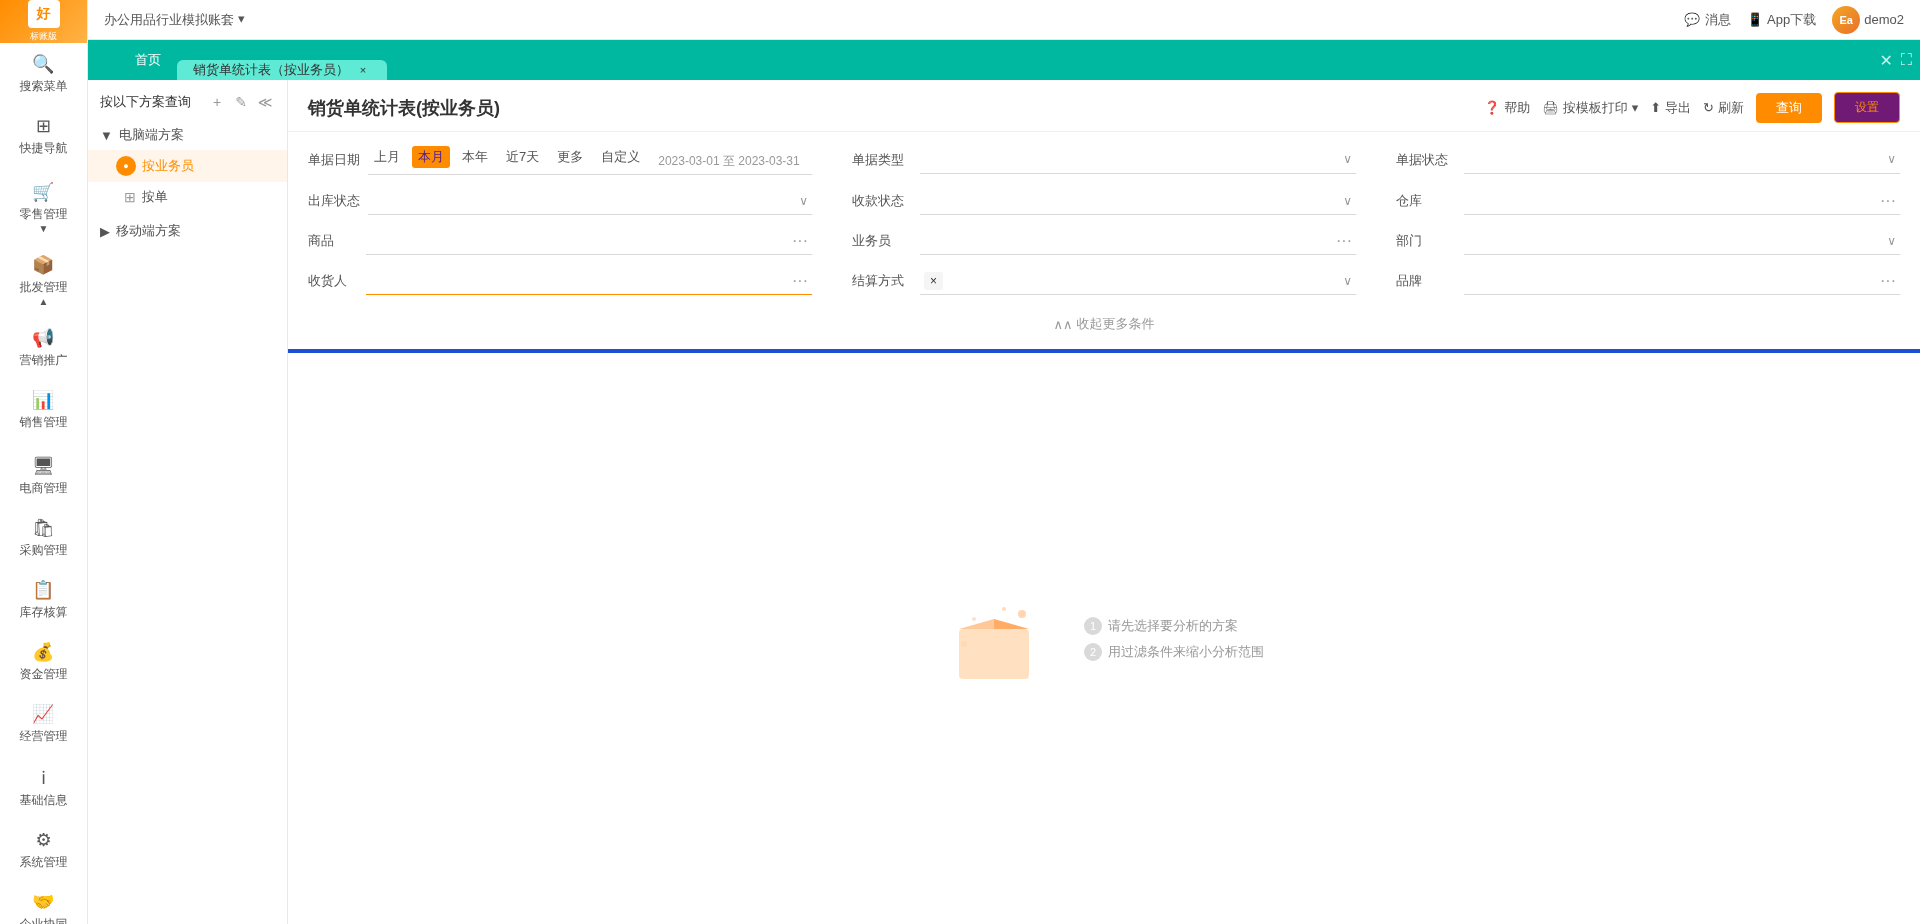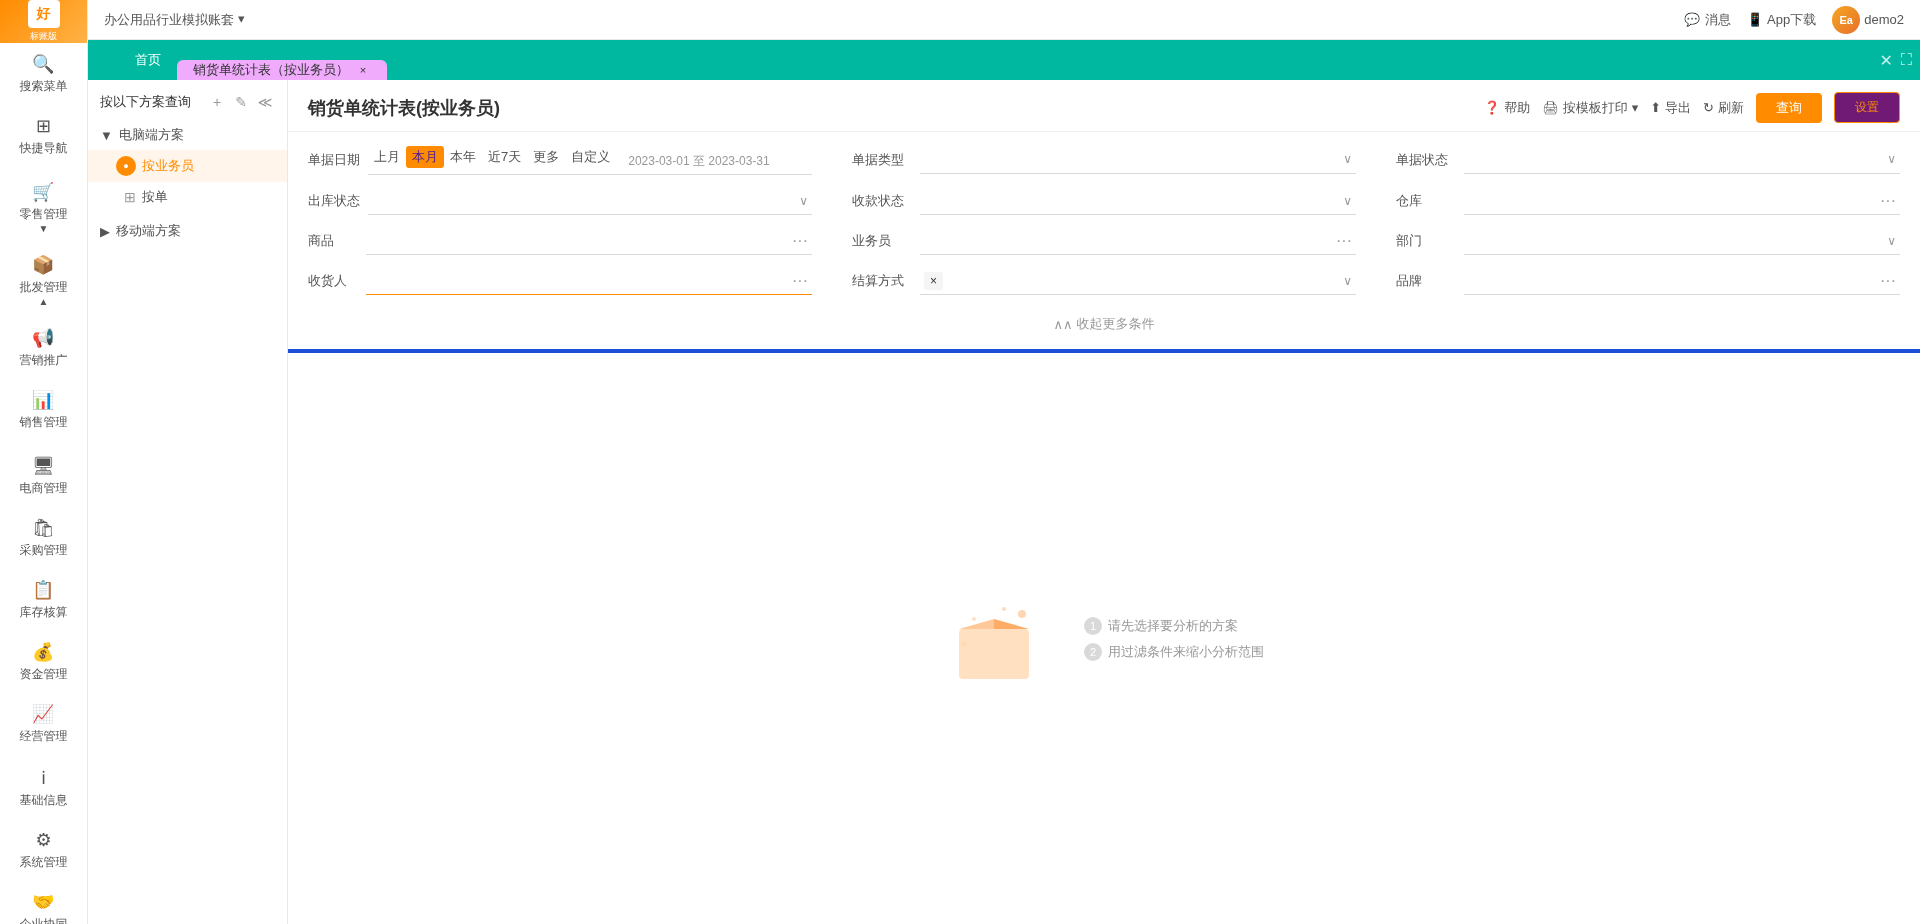--- a/index.html
+++ b/index.html
@@ -130,21 +130,21 @@
       color: rgba(255,255,255,0.8);
       font-size: 13px;
       gap: 6px;
       position: relative;
     }
     .tab-item.home-tab {
       color: #fff;
       font-weight: 500;
     }
     .tab-item.active-tab {
-      background: #f0abfc;
+      background: #5eead4;
       color: #333;
       border-radius: 6px 6px 0 0;
       margin-top: 20px;
     }
     .tab-close {
       width: 16px;
       height: 16px;
       display: flex;
       align-items: center;
       justify-content: center;
@@ -340,20 +340,21 @@
       min-height: 28px;
       cursor: pointer;
       position: relative;
     }
     .filter-control.active-underline { border-bottom-color: #ff8c00; }
     .filter-control .dots { color: #999; margin-left: auto; font-size: 16px; }
     .filter-control .chevron { color: #999; margin-left: auto; font-size: 12px; }
     .date-tabs {
       display: flex;
       align-items: center;
+      gap: 6px;
       margin-right: 8px;
     }
     .date-tab {
       padding: 2px 6px;
       border-radius: 3px;
       cursor: pointer;
       font-size: 13px;
       color: #555;
     }
     .date-tab.active {

